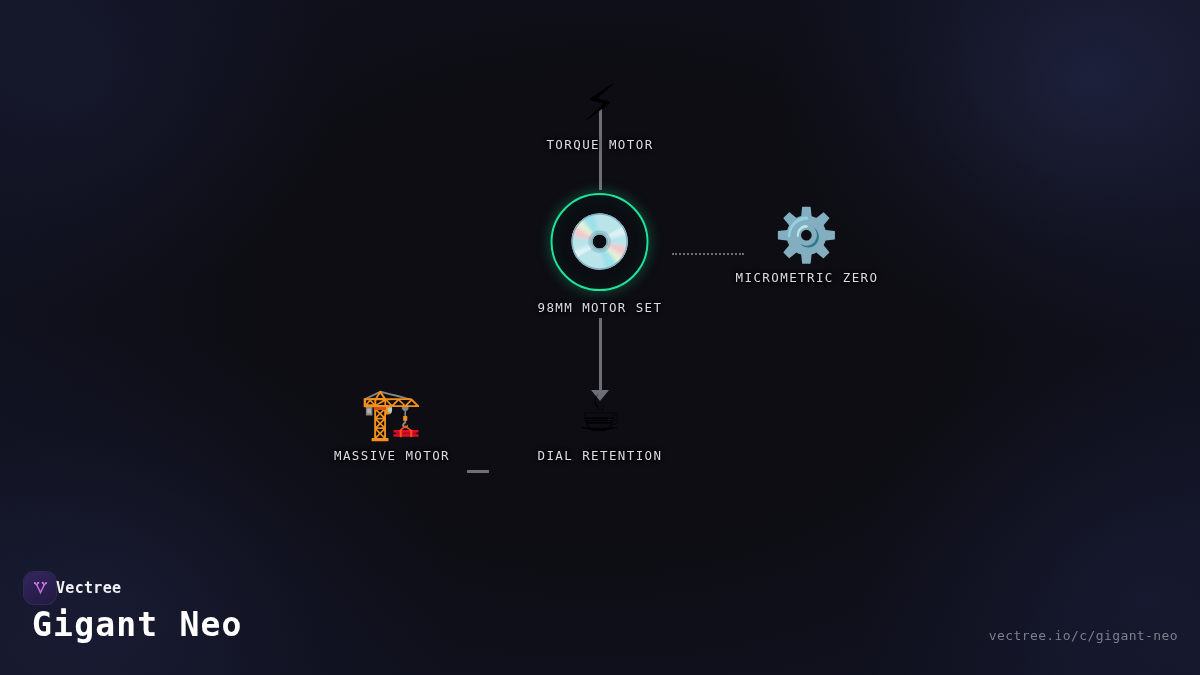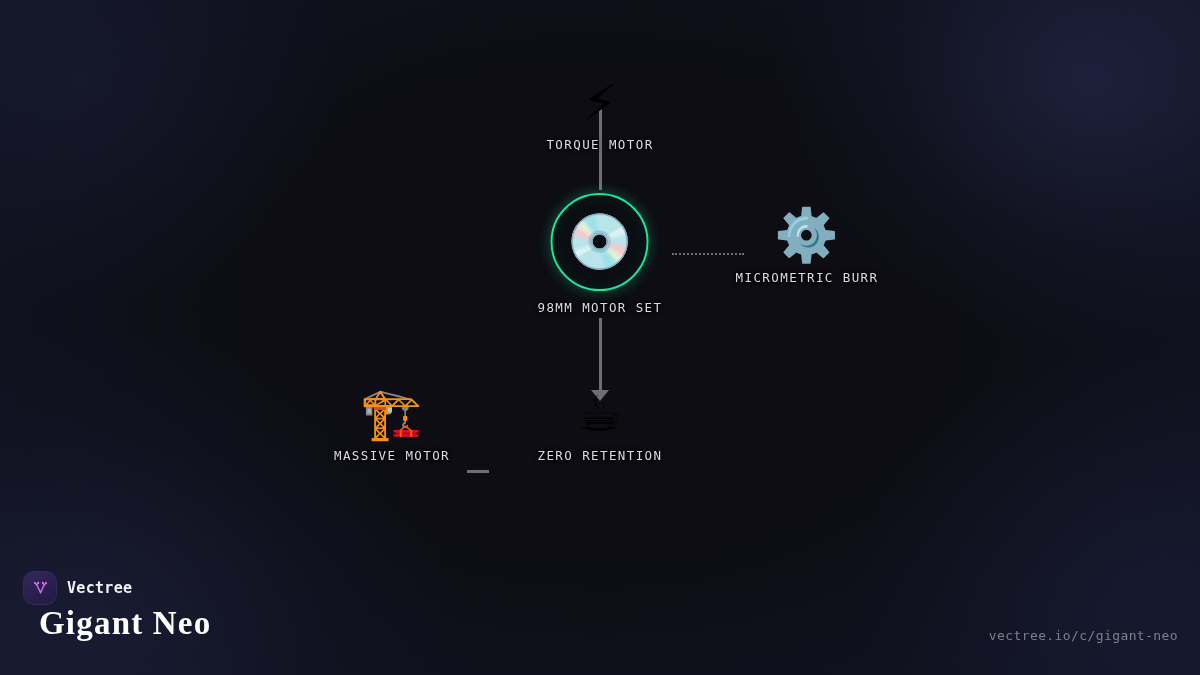--- a/index.html
+++ b/index.html
@@ -108,48 +108,46 @@
     position: absolute;
     left: 0; right: 0; bottom: 0;
     height: 120px;
   }
   .brand-row {
     position: absolute;
     left: 24px;
     top: 17px;
     display: flex;
     align-items: center;
-    gap: 11px;
   }
   .brand-logo {
     width: 32px;
     height: 32px;
     border-radius: 10px;
     background: linear-gradient(150deg, #35265e 0%, #2a1f4d 55%, #241a42 100%);
     display: flex;
     align-items: center;
     justify-content: center;
     box-shadow: 0 0 0 1px rgba(120,90,190,0.28);
   }
   .brand-name {
     font-size: 15px;
     font-weight: bold;
     color: #f2f2f6;
     letter-spacing: 0.3px;
   }
   .product-title {
     position: absolute;
-    left: 39px;
+    left: 32px;
     top: 50px;
     font-size: 33px;
     font-weight: bold;
     color: #ffffff;
     letter-spacing: 1.2px;
     white-space: nowrap;
-    font-family: Liberation Serif, serif;
   }
   .footer-url {
     position: absolute;
     right: 22px;
     bottom: 32px;
     font-size: 13px;
     color: #7e7e8c;
     letter-spacing: 0.4px;
     white-space: nowrap;
     margin-top: 6px;
@@ -187,35 +185,35 @@
       <div class="node-badge highlight">
         <span class="node-icon" style="font-size:54px;">💿</span>
       </div>
       <div class="node-label">98MM MOTOR SET</div>
     </div>
 
     <div class="node" style="left:807px; top:247px;">
       <div class="node-badge">
         <span class="node-icon" style="font-size:52px;">⚙️</span>
       </div>
-      <div class="node-label">MICROMETRIC BURR</div>
+      <div class="node-label">MICROMETRIC ZERO</div>
     </div>
 
     <div class="node" style="left:392px; top:426px;">
       <div class="node-badge">
         <span class="node-icon" style="font-size:50px;">🏗️</span>
       </div>
       <div class="node-label">MASSIVE MOTOR</div>
     </div>
 
     <div class="node" style="left:600px; top:426px;">
       <div class="node-badge">
         <span class="node-icon" style="font-size:50px;">☕</span>
       </div>
-      <div class="node-label">ZERO RETENTION</div>
+      <div class="node-label">DIAL RETENTION</div>
     </div>
 
   </div>
 
   <div id="footer">
     <div class="brand-row">
       <div class="brand-logo">
         <svg width="19" height="19" viewBox="0 0 24 24" aria-hidden="true">
           <g stroke="#c46ee0" stroke-width="1.9" stroke-linecap="round" fill="none">
             <path d="M7.4 7.6 L12 17.2 L16.6 7.6"></path>

